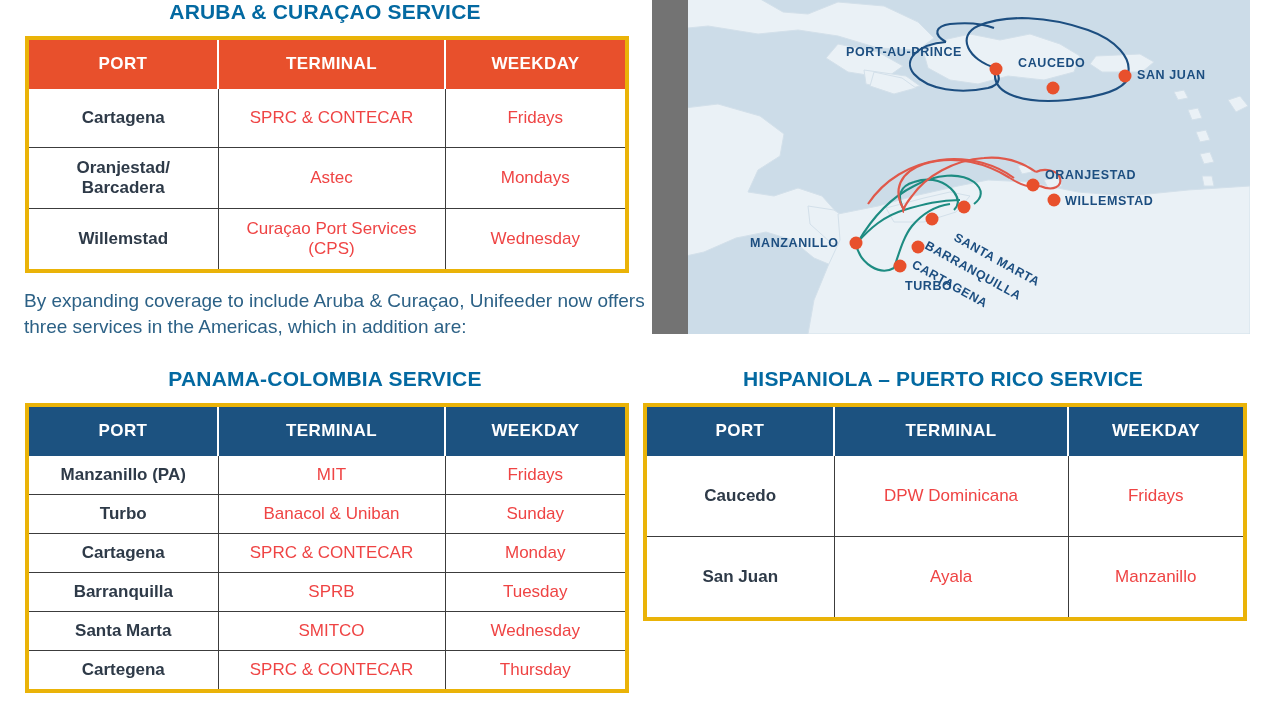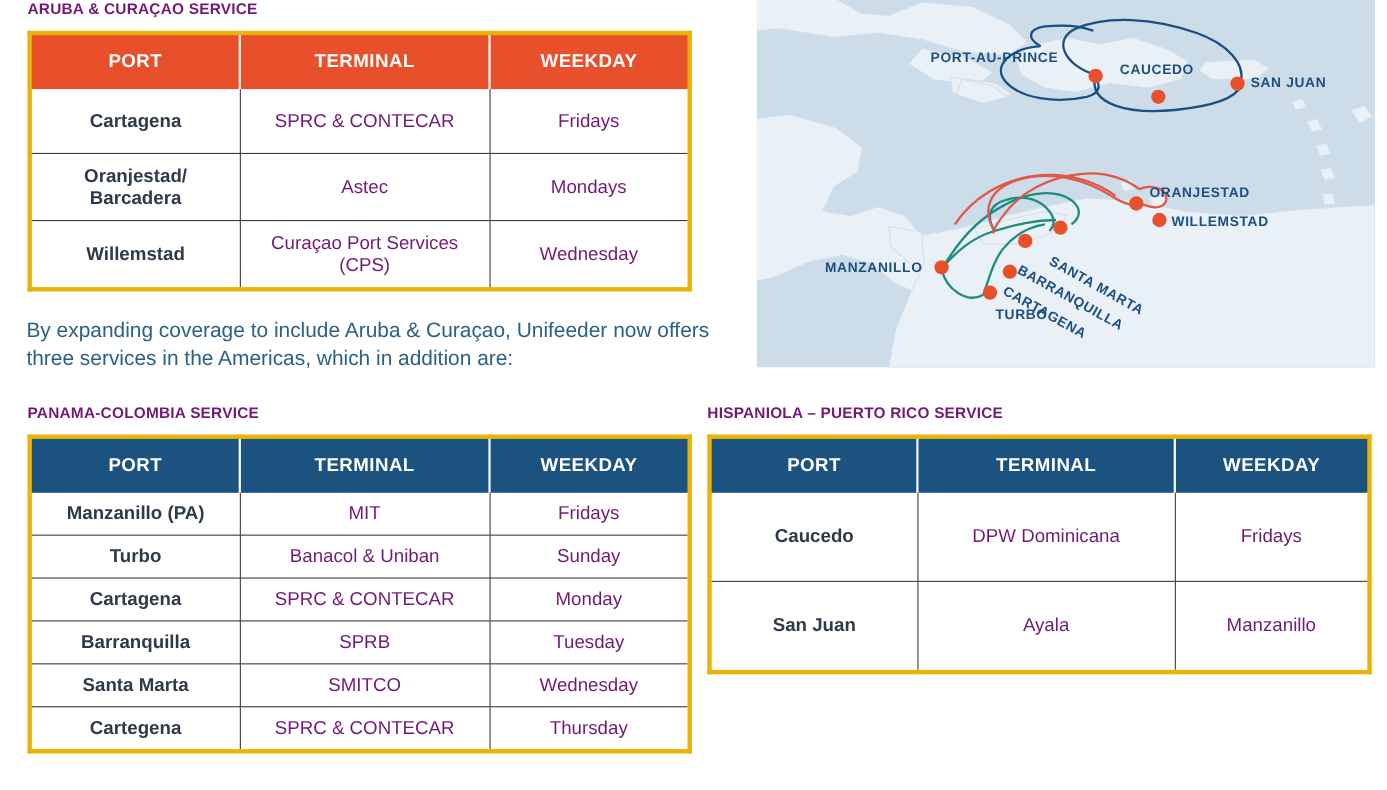--- a/index.html
+++ b/index.html
@@ -5,35 +5,35 @@
   html,body{margin:0;padding:0;}
   body{
     width:1261px;height:718px;background:#ffffff;overflow:hidden;
     font-family:"Liberation Sans","DejaVu Sans",sans-serif;
     position:relative;
   }
   .page{position:relative;width:1261px;height:718px;}
 
   
   .svc-title{
-    font-size:14px;font-weight:bold;letter-spacing:.2px;
-    color:#701a75;text-transform:uppercase;white-space:nowrap;
+    font-size:21px;font-weight:bold;letter-spacing:.2px;
+    color:#0369a1;text-transform:uppercase;white-space:nowrap;text-align:center;
   }
   table.svc{
     border-collapse:collapse;table-layout:fixed;width:100%;
     border:4px solid #eab308;background:#fff;
   }
   table.svc th{
     color:#ffffff;font-size:17px;font-weight:bold;letter-spacing:.4px;
     text-align:center;padding:14px 4px;border:1px solid rgba(255,255,255,.0);
   }
   table.svc thead tr th + th{border-left:2px solid #ffffff;}
   table.svc td{
     border:1px solid #3c3c3c;
-    text-align:center;color:#701a75;font-size:17px;
+    text-align:center;color:#ef4444;font-size:17px;
     padding:10px 6px;line-height:1.18;
   }
   table.svc td.port{font-weight:bold;color:#2E3A48;}
   table.svc tr td:first-child{border-left:1px solid #9FB6C9;}
   table.svc tr td:last-child{border-right:1px solid #9FB6C9;}
   table.svc tr:last-child td{border-bottom:1px solid #9FB6C9;}
 
   .orange th{background:#E8502C;}
   .blue th{background:#1C5280;}
 
@@ -61,22 +61,22 @@
 
   #hispaniola-block{position:absolute;left:643px;top:367px;width:600px;}
   #hispaniola-block .svc-title{margin:0 0 12px 0;}
   #hispaniola-table col.c1{width:189px;}
   #hispaniola-table col.c2{width:234px;}
   #hispaniola-table col.c3{width:177px;}
   #hispaniola-table td{height:60px;}
 
   
   #map-panel{
-    position:absolute;left:688px;top:0;width:562px;height:334px;
-    background:#e5e5e5;overflow:hidden;
+    position:absolute;left:652px;top:0;width:562px;height:334px;
+    background:#737373;overflow:hidden;padding-left:36px;
   }
   #map-panel svg{display:block;}
   .map-label{
     font-family:"Liberation Sans","DejaVu Sans",sans-serif;
     font-size:12.5px;font-weight:bold;fill:#1C4E80;letter-spacing:.6px;
   }
   .port-dot{fill:#E8502C;}
   .land{fill:#EAF1F6;stroke:#D3E0EA;stroke-width:1;}
   .route-navy{fill:none;stroke:#1C4E80;stroke-width:2.1;}
   .route-red{fill:none;stroke:#E0584A;stroke-width:2.1;}

